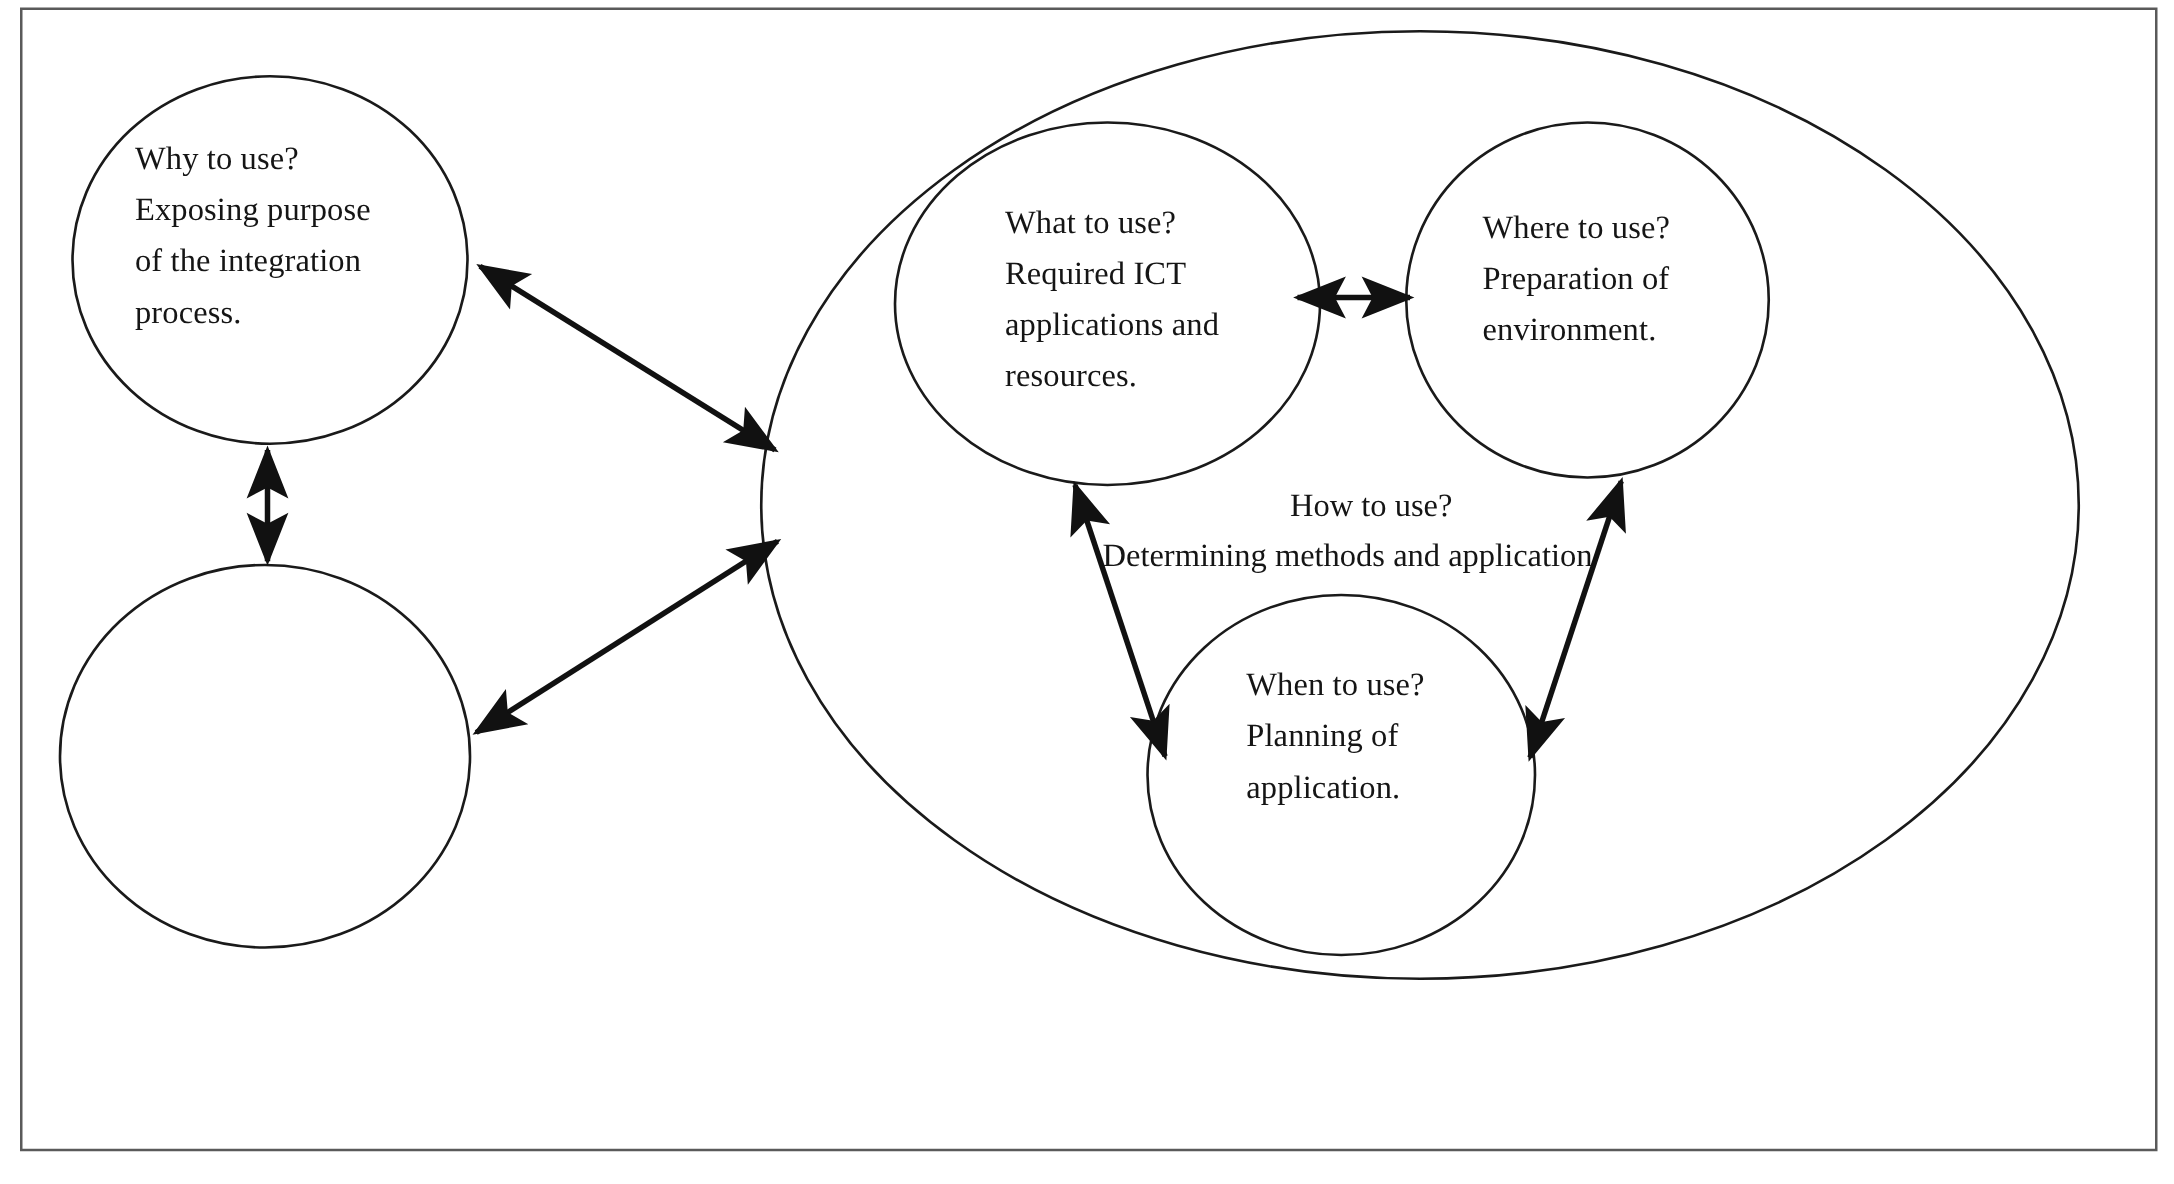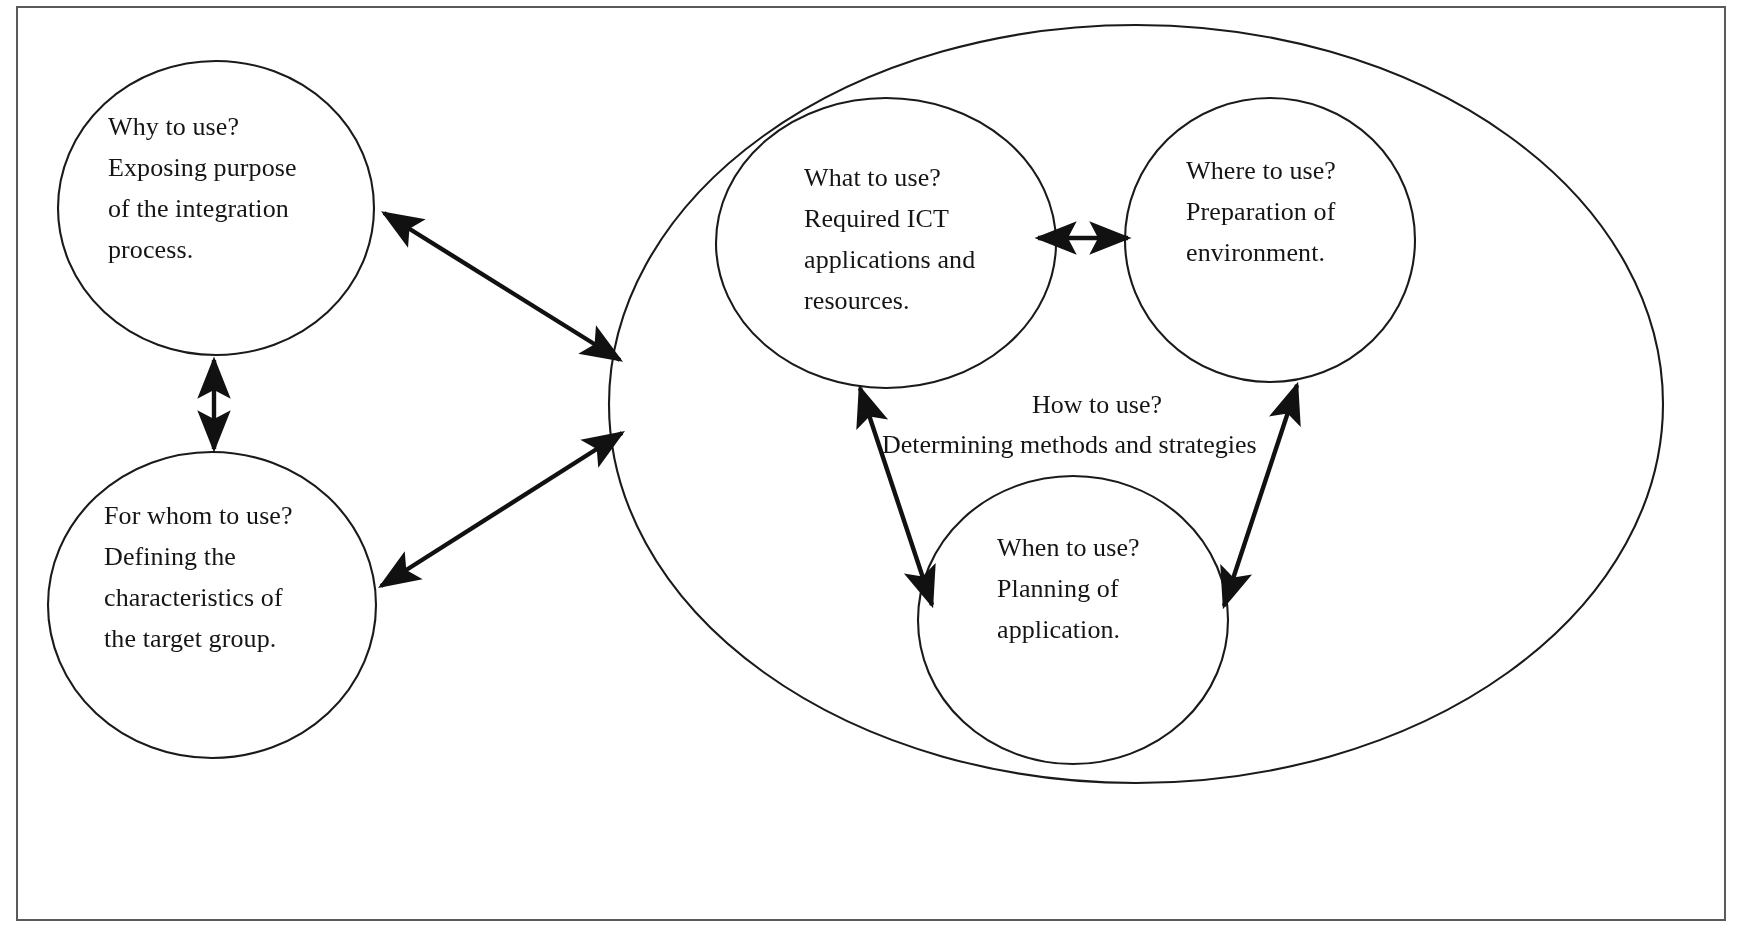--- a/index.html
+++ b/index.html
@@ -53,21 +53,21 @@
     color: #151515;
     text-align: center;
     white-space: nowrap;
   }
   .how-line1 { left: 1032px; top: 385px; }
   .how-line2 { left: 882px; top: 425px; }
 
   .t-why       { left: 108px;  top: 106px; }
   .t-forwhom   { left: 104px;  top: 495px; }
   .t-what      { left: 772px;  top: 157px; margin-left: 32px; }
-  .t-where     { left: 1186px; top: 150px; }
+  .t-where     { left: 1186px; top: 161px; }
   .t-when      { left: 980px;  top: 527px; margin-left: 17px; }
 </style>
 </head>
 <body>
 
 <div id="stage">
 
   <div id="frame"></div>
 
   <svg id="canvas" viewBox="0 0 1739 947" xmlns="http://www.w3.org/2000/svg">
@@ -103,35 +103,31 @@
     <line x1="860" y1="388" x2="932" y2="605" stroke="#111111" stroke-width="4.4" marker-start="url(#arrowStart)" marker-end="url(#arrowEnd)"></line>
 
     <line x1="1224" y1="606" x2="1297" y2="385" stroke="#111111" stroke-width="4.4" marker-start="url(#arrowStart)" marker-end="url(#arrowEnd)"></line>
   </svg>
 
   <div class="node-text t-why">Why to use?
 Exposing purpose
 of the integration
 process.</div>
 
-  <div class="node-text t-forwhom">For whom to use?
-Defining the
-characteristics of
-the target group.</div>
 
   <div class="node-text t-what">What to use?
 Required ICT
 applications and
 resources.</div>
 
   <div class="node-text t-where">Where to use?
 Preparation of
 environment.</div>
 
   <div class="node-text t-when">When to use?
 Planning of
 application.</div>
 
   <div class="how-text how-line1">How to use?</div>
 
-  <div class="how-text how-line2">Determining methods and strategies</div>
+  <div class="how-text how-line2">Determining methods and application</div>
 
 </div>
 
 </body></html>

